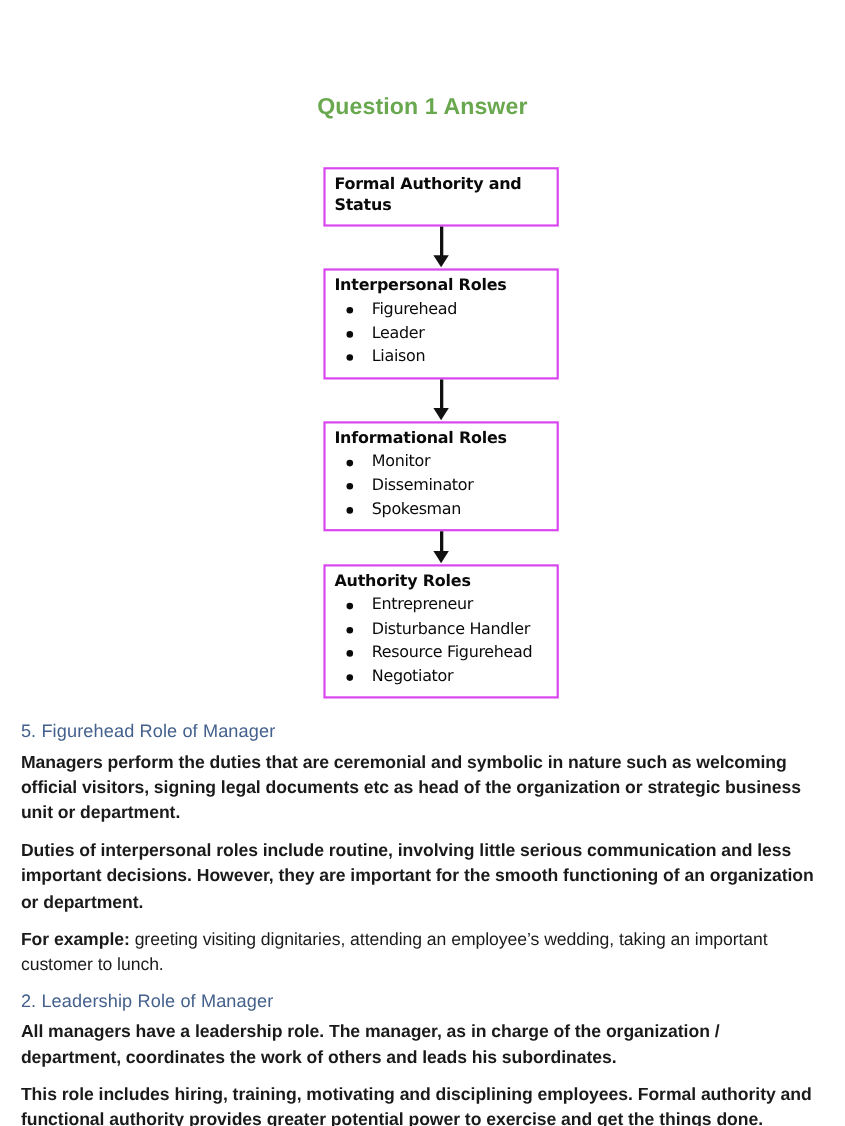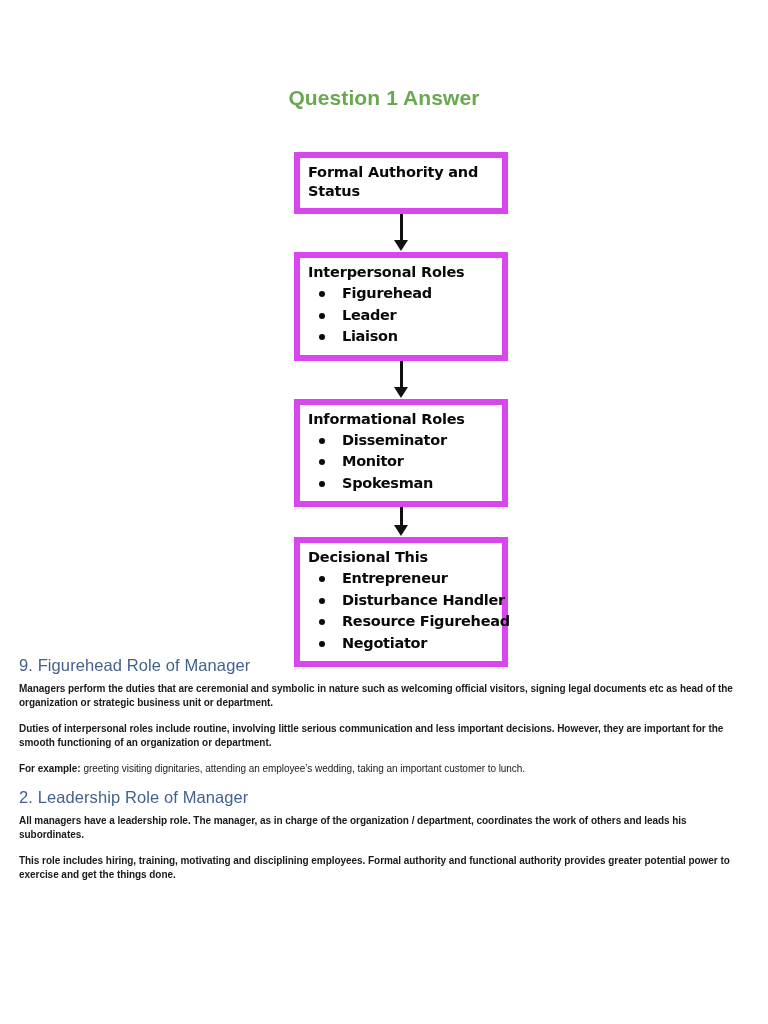--- a/index.html
+++ b/index.html
@@ -38,21 +38,21 @@
   
   .diagram {
     position: absolute;
     left: 294px;
     top: 152px;
     width: 214px;
   }
 
   .flow-box {
     position: relative;
-    border: 6px solid #d946ef;
+    border: 2px solid #d946ef;
     background: #ffffff;
     box-sizing: border-box;
     padding: 5px 8px 7px 8px;
     font-family: "DejaVu Serif", "Liberation Serif", serif;
   }
   .flow-box.wide {
     width: 214px;
   }
 
   .box-title {
@@ -66,21 +66,21 @@
 
   .box-list {
     list-style: none;
     margin: 1px 0 0 0;
     padding: 0;
   }
   .box-list li {
     position: relative;
     padding-left: 34px;
     font-size: 14.5px;
-    font-weight: bold;
+    font-weight: normal;
     line-height: 1.48;
     font-family: "DejaVu Sans", "Liberation Sans", sans-serif;
     letter-spacing: -0.3px;
     color: #0a0a0a;
     white-space: nowrap;
   }
   .box-list li::before {
     content: "";
     position: absolute;
     left: 11px;
@@ -137,21 +137,21 @@
     font-family: "Liberation Sans", sans-serif;
     letter-spacing: 0.1px;
     line-height: 1.25;
   }
   h2.section-heading.second {
     margin-top: 7px;
   }
 
   p.body-text {
     margin: 0 0 11px 0;
-    font-size: 10px;
+    font-size: 16px;
     font-weight: bold;
     line-height: 1.45;
     color: #1a1a1a;
     font-family: "Liberation Sans", sans-serif;
     letter-spacing: -0.05px;
   }
   p.body-text:last-child { margin-bottom: 16px; }
 
   .lead-label { font-weight: bold; }
   .lead-rest { font-weight: normal; }
@@ -184,46 +184,46 @@
     </div>
 
     <div class="connector">
       <div class="shaft"></div>
       <div class="head"></div>
     </div>
 
     <div class="flow-box wide">
       <div class="box-title">Informational Roles</div>
       <ul class="box-list">
+        <li>Monitor</li>
         <li>Disseminator</li>
-        <li>Monitor</li>
         <li>Spokesman</li>
       </ul>
     </div>
 
     <div class="connector short">
       <div class="shaft"></div>
       <div class="head"></div>
     </div>
 
     <div class="flow-box wide">
-      <div class="box-title">Decisional This</div>
+      <div class="box-title">Authority Roles</div>
       <ul class="box-list">
         <li>Entrepreneur</li>
         <li>Disturbance Handler</li>
         <li>Resource Figurehead</li>
         <li>Negotiator</li>
       </ul>
     </div>
 
   </div>
 
   <div class="content">
 
-    <h2 class="section-heading">9. Figurehead Role of Manager</h2>
+    <h2 class="section-heading">5. Figurehead Role of Manager</h2>
 
     <p class="body-text">Managers perform the duties that are ceremonial and symbolic in nature such as welcoming official visitors, signing legal documents etc as head of the organization or strategic business unit or department.</p>
 
     <p class="body-text">Duties of interpersonal roles include routine, involving little serious communication and less important decisions. However, they are important for the smooth functioning of an organization or department.</p>
 
     <p class="body-text"><span class="lead-label">For example:</span><span class="lead-rest"> greeting visiting dignitaries, attending an employee’s wedding, taking an important customer to lunch.</span></p>
 
     <h2 class="section-heading second">2. Leadership Role of Manager</h2>
 
     <p class="body-text">All managers have a leadership role. The manager, as in charge of the organization / department, coordinates the work of others and leads his subordinates.</p>

